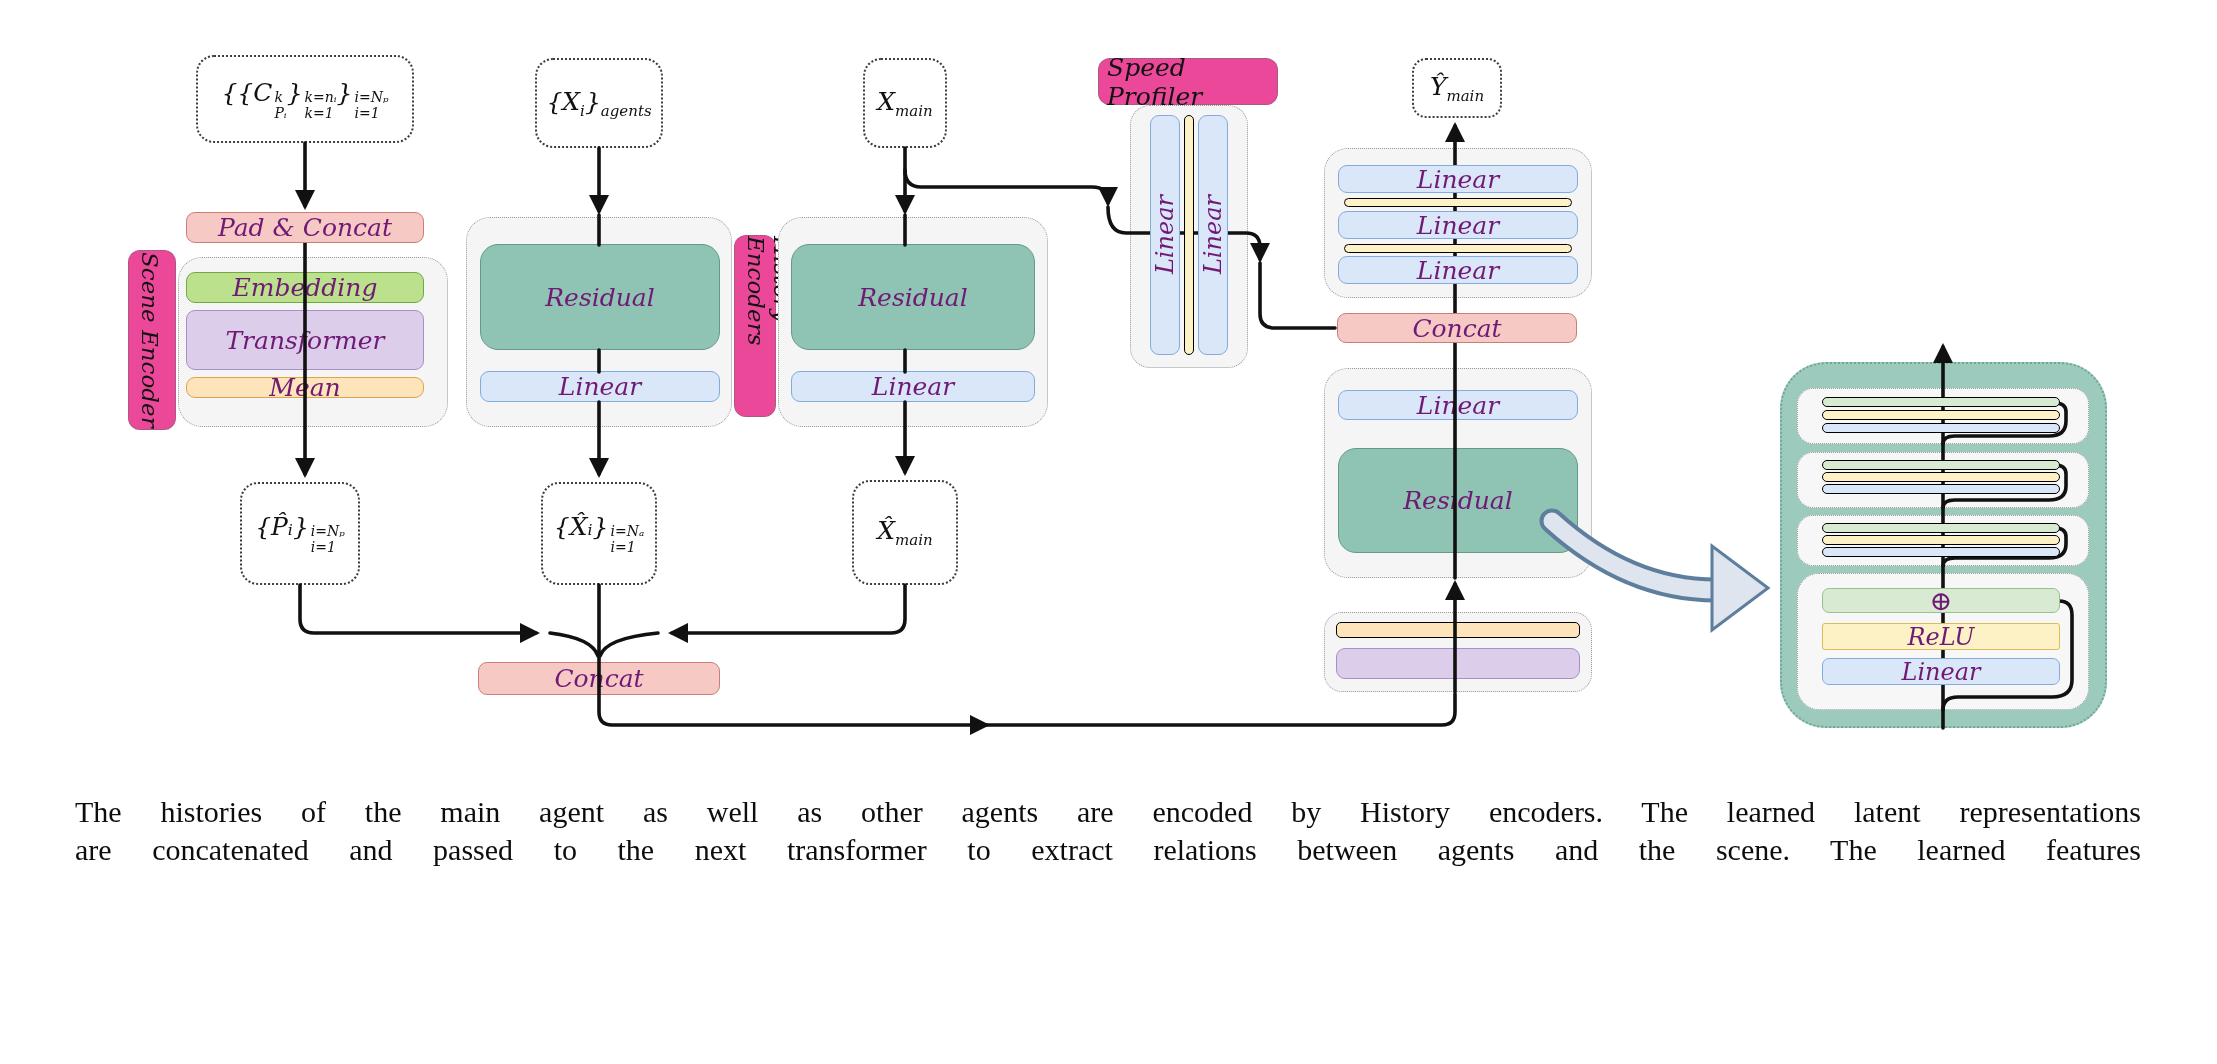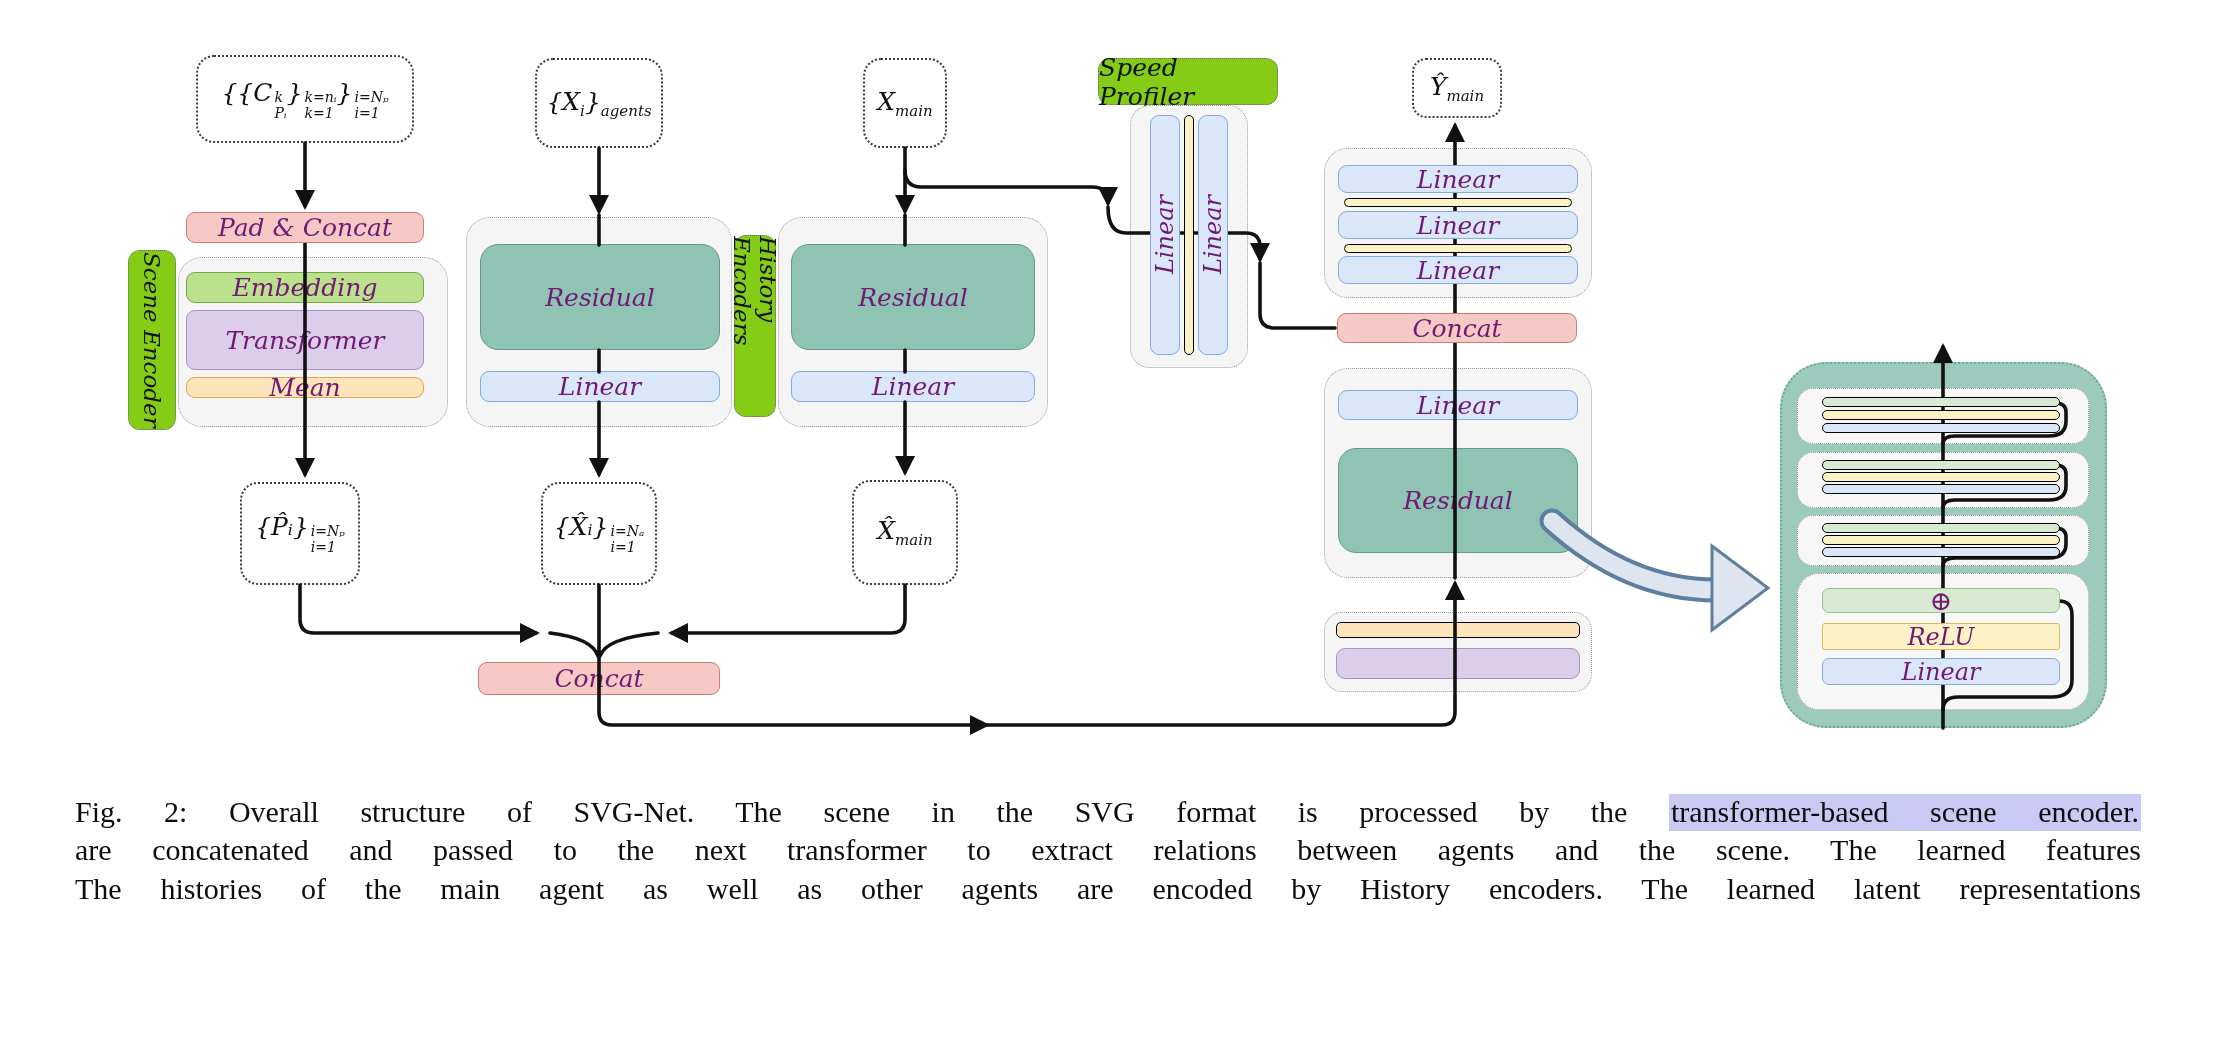--- a/index.html
+++ b/index.html
@@ -18,23 +18,23 @@
   }
   html,body{margin:0;padding:0;background:#ffffff;}
   body{width:2217px;height:1064px;position:relative;overflow:hidden;
        font-family:"DejaVu Serif",serif;}
   .abs{position:absolute;box-sizing:border-box;}
   .z1{z-index:1}.z2{z-index:2}.z3{z-index:3}.z4{z-index:4}
   .container{background:var(--graybg);border:1.6px dotted var(--gray-border);border-radius:24px;}
   .wbox{background:#ffffff;border:2px dotted #3d3d3d;border-radius:18px;
         display:flex;align-items:center;justify-content:center;
         font-style:italic;font-size:25px;color:#111;}
-  .lblbox{background:#84cc16;border:1.8px dotted #6a6a6a;border-radius:12px;
-        display:flex;align-items:center;justify-content:center;
-        font-style:italic;font-size:23px;color:#111;}
+  .lblbox{background:#ec4899;border:1.8px dotted #6a6a6a;border-radius:12px;
+        display:flex;align-items:center;
+        font-style:italic;font-size:23px;color:#111;padding-left:8px;}
   .cbox{border-radius:9px;display:flex;align-items:center;justify-content:center;
         font-style:italic;font-size:25px;color:#701a75;border:1.8px solid #000;}
   .pink{background:var(--pink);border-color:var(--pink-border);}
   .green{background:var(--green);border-color:var(--green-border);}
   .purple{background:var(--purple);border-color:var(--purple-border);}
   .orange{background:var(--orange);border-color:var(--orange-border);}
   .teal{background:var(--teal);border-color:var(--teal-border);}
   .blue{background:var(--blue);border-color:var(--blue-border);}
   .yellow{background:var(--yellow);border-color:var(--yellow-border);}
   .ltgreen{background:var(--ltgreen);border-color:var(--ltgreen-border);}
@@ -269,16 +269,15 @@
     <span class="oplus">⊕</span>
   </div>
 <div class="abs cbox yellow z4" style="left:1822px;top:623px;width:238px;height:27px;border-radius:3px;font-size:24px;">
     <span>ReLU</span>
   </div>
 <div class="abs cbox blue z4" style="left:1822px;top:658px;width:238px;height:27px;border-radius:7px;font-size:24px;">
     <span>Linear</span>
   </div>
 
 <div class="caption">
-  <div class="capline"><span>Fig. 2: Overall structure of SVG-Net. The scene in the SVG format is processed by the </span><span class="hl">transformer-based scene encoder.</span></div>
+  <div class="capline">The histories of the main agent as well as other agents are encoded by History encoders. The learned latent representations</div>
   <div class="capline">are concatenated and passed to the next transformer to extract relations between agents and the scene. The learned features</div>
-  <div class="capline">The histories of the main agent as well as other agents are encoded by History encoders. The learned latent representations</div>
 </div>
 
 </body></html>

